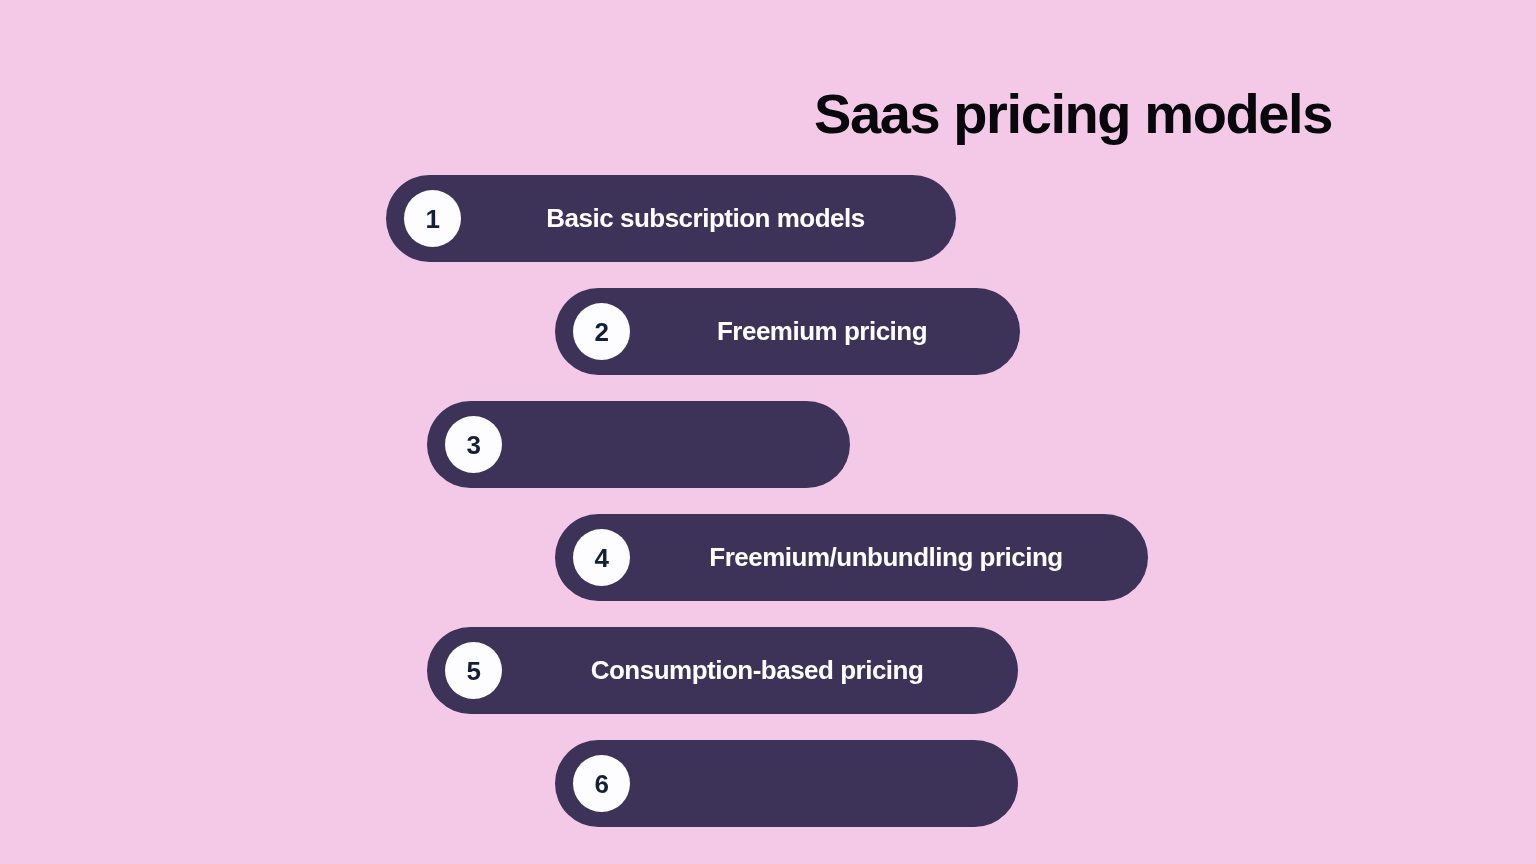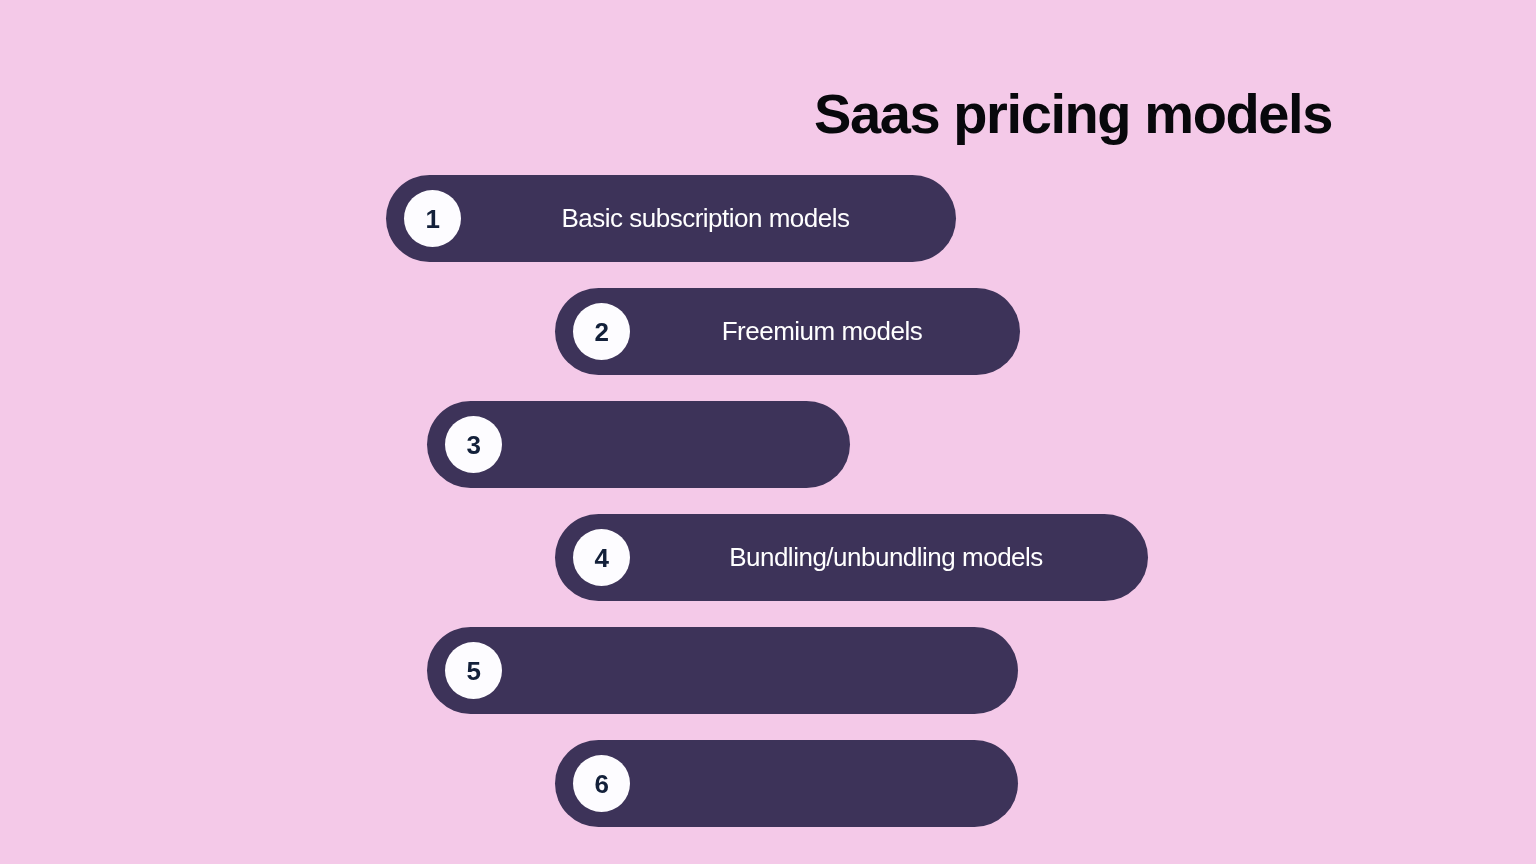--- a/index.html
+++ b/index.html
@@ -75,21 +75,21 @@
   .pill-label {
     position: absolute;
     left: 75px;
     right: 0;
     top: 0;
     height: 87px;
     display: flex;
     align-items: center;
     justify-content: center;
     font-size: 26px;
-    font-weight: normal;
+    font-weight: bold;
     color: #ffffff;
     letter-spacing: -0.5px;
     white-space: nowrap;
     padding-right: 6px;
     box-sizing: border-box;
   }
 
   
   .pill-0 { left: 386px; width: 570px; top: 0px; }
   .pill-1 { left: 555px; width: 465px; top: 113px; }
@@ -107,34 +107,35 @@
 
   <div class="pill-list">
 
     <div class="pill pill-0">
       <div class="pill-number">1</div>
       <div class="pill-label">Basic subscription models</div>
     </div>
 
     <div class="pill pill-1">
       <div class="pill-number">2</div>
-      <div class="pill-label">Freemium models</div>
+      <div class="pill-label">Freemium pricing</div>
     </div>
 
     <div class="pill pill-2">
       <div class="pill-number">3</div>
     </div>
 
     <div class="pill pill-3">
       <div class="pill-number">4</div>
-      <div class="pill-label">Bundling/unbundling models</div>
+      <div class="pill-label">Freemium/unbundling pricing</div>
     </div>
 
     <div class="pill pill-4">
       <div class="pill-number">5</div>
+      <div class="pill-label">Consumption-based pricing</div>
     </div>
 
     <div class="pill pill-5">
       <div class="pill-number">6</div>
     </div>
 
   </div>
 </div>
 
 </body></html>

